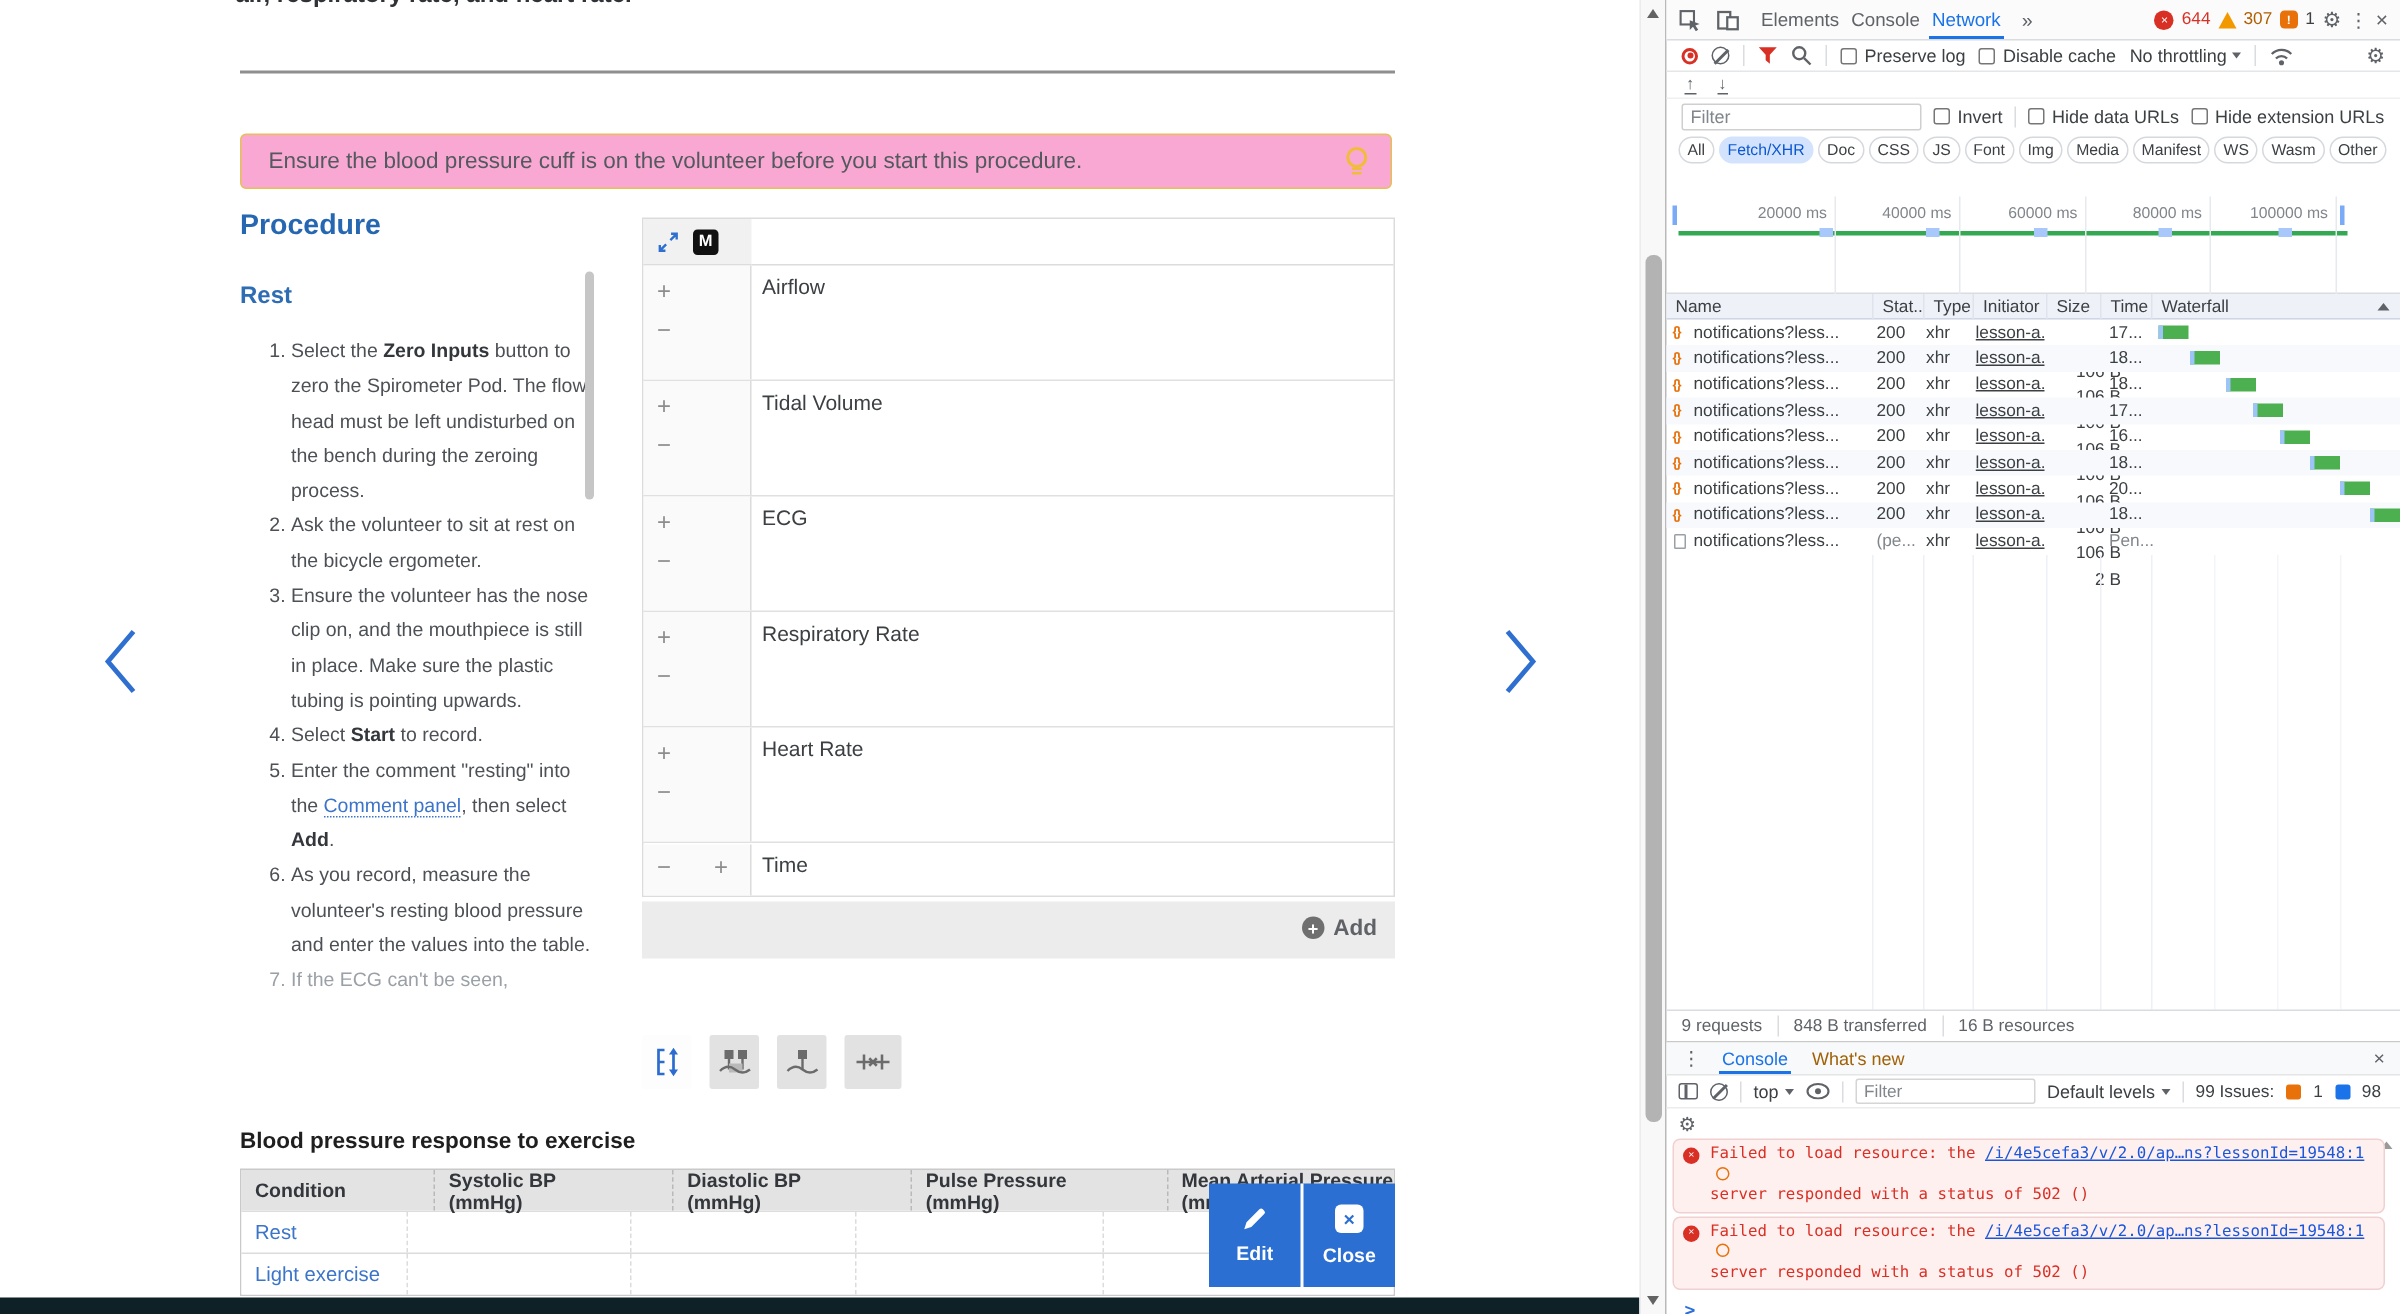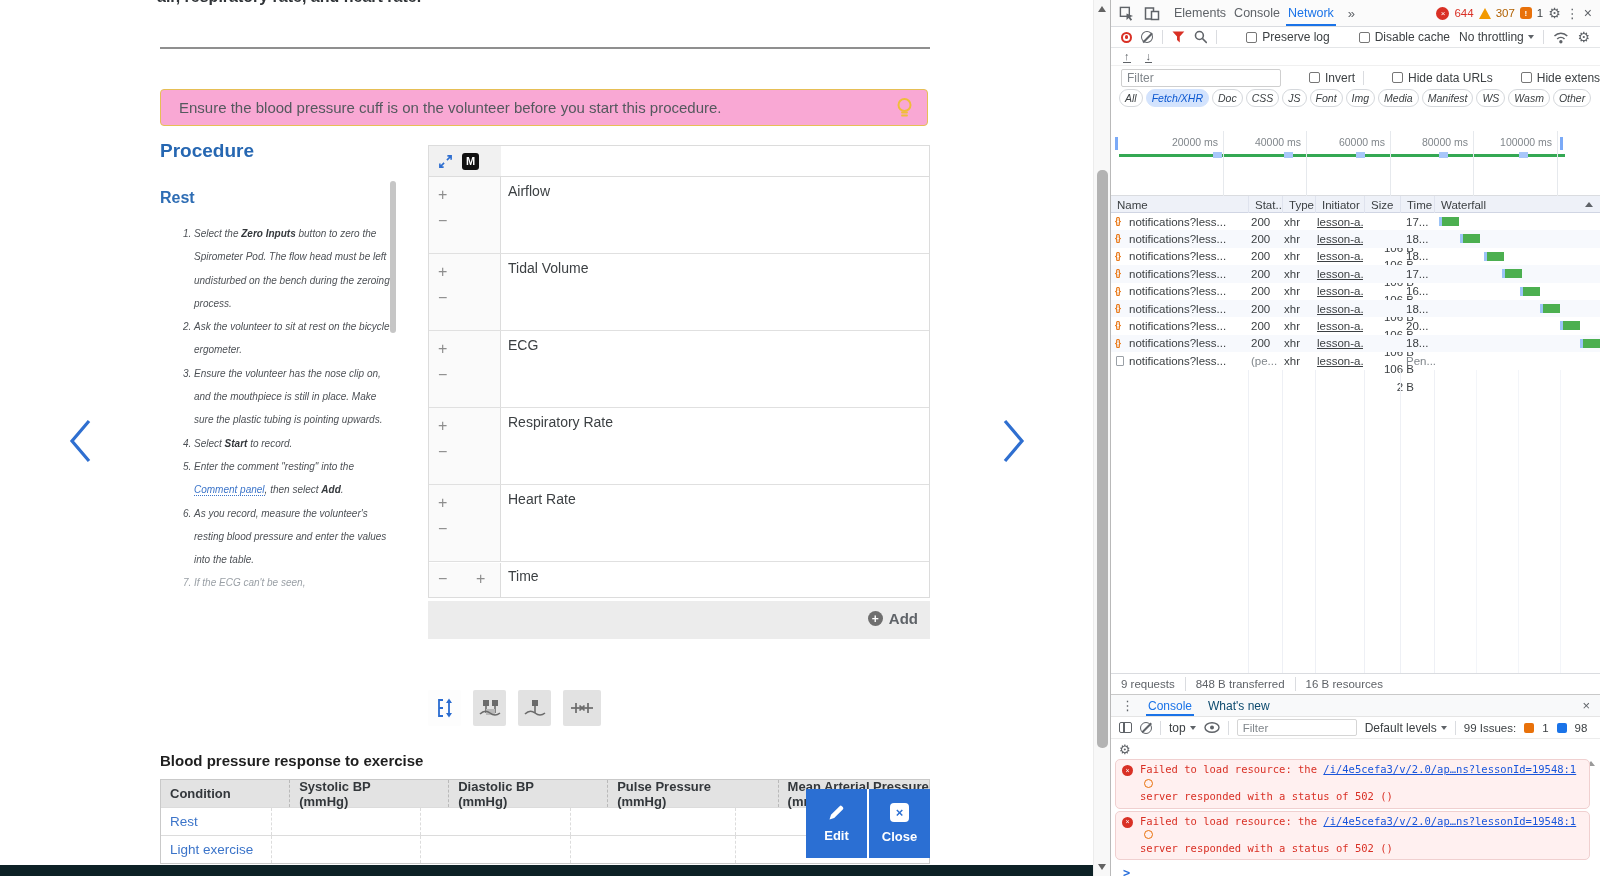--- a/index.html
+++ b/index.html
@@ -11,21 +11,21 @@
   .lesson { position:absolute; left:0; top:0; width:1093px; height:876px; background:#fff; }
   .partial-title { position:absolute; left:157px; top:-12px; font-size:16px; font-weight:700; color:#2f3337; }
   .divider { position:absolute; left:160px; top:47px; width:770px; height:2px; background:#8f8f8f; }
   .banner { position:absolute; left:160px; top:89px; width:768px; height:37px; background:#f9a8d4;
     border:1px solid #e6bf55; border-radius:4px; display:flex; align-items:center; padding:0 14px 0 18px; }
   .banner-text { font-size:15px; color:#54595e; flex:1; }
   .proc-title { position:absolute; left:160px; top:140px; font-size:19px; font-weight:600; color:#2667b2; }
   .sect-title { position:absolute; left:160px; top:189px; font-size:16px; font-weight:700; color:#2e6db4; }
   .steps-wrap { position:absolute; left:160px; top:222px; width:234px; height:502px; overflow:hidden; }
   .steps-wrap ol { padding-left:34px; }
-  .steps-wrap li { font-size:10px; line-height:23.3px; color:#4d5156;font-style:italic; }
+  .steps-wrap li { font-size:13px; line-height:23.3px; color:#4d5156; }
   .steps-wrap li::marker { color:#4d5156; }
   .steps-wrap li.faded, .steps-wrap li.faded::marker { color:#9aa0a6; }
   .steps-wrap .b { font-weight:700; color:#33373b; }
   .steps-wrap .lnk { color:#3b74c9; border-bottom:1px dotted #3b74c9; }
   .proc-scroll { position:absolute; left:390px; top:181px; width:6px; height:152px; background:#c6c6c6; border-radius:3px; }
   .nav { position:absolute; width:36px; height:54px; cursor:pointer; }
   .nav-left { left:62px; top:414px; }
   .nav-right { left:996px; top:414px; }
 
   
@@ -112,33 +112,33 @@
   .gear { font-size:14px; } .dots { font-size:13px; } .xclose { font-size:14px; }
 
   .dt-row2 { position:absolute; left:0; top:27px; width:100%; height:21px; border-bottom:1px solid #e4e6e8;
     display:flex; align-items:center; gap:9px; padding:0 10px; }
   .vdiv { width:1px; height:14px; background:#dadce0; }
   .rec { width:11px; height:11px; border:2px solid #d93025; border-radius:50%; position:relative; cursor:pointer; }
   .rec::after { content:''; position:absolute; inset:1.5px; background:#d93025; border-radius:50%; }
   .clr { width:12px; height:12px; border:1.5px solid #5f6368; border-radius:50%; position:relative; cursor:pointer; }
   .clr::after { content:''; position:absolute; left:-1px; top:4.5px; width:13px; height:1.5px; background:#5f6368; transform:rotate(-45deg); }
   .chk { width:11px; height:11px; border:1px solid #767676; border-radius:2px; background:#fff; flex:none; cursor:pointer; }
-  .cb-item { display:flex; align-items:center; gap:5px; white-space:nowrap;margin-left:20px; }
+  .cb-item { display:flex; align-items:center; gap:5px; white-space:nowrap; }
   .ddown { display:flex; align-items:center; gap:4px; cursor:pointer; white-space:nowrap; }
   .caret { width:0; height:0; border-left:3.5px solid transparent; border-right:3.5px solid transparent; border-top:4.5px solid #5f6368; }
 
   .dt-row3 { position:absolute; left:0; top:48px; width:100%; height:18px; display:flex; align-items:center; gap:14px; padding:0 12px; border-bottom:1px solid #f0f0f0; }
   .tray { color:#5f6368; font-size:11px; border-bottom:1.5px solid #5f6368; line-height:10px; padding:0 1px 1px; cursor:pointer; }
 
   .dt-filter { position:absolute; left:0; top:66px; width:100%; height:23px; display:flex; align-items:center; gap:8px; padding:0 10px; }
   .dt-filter input { width:160px; height:18px; border:1px solid #cfcfcf; border-radius:2px; font-size:12px; padding:0 5px;
     font-family:"Liberation Sans",sans-serif; color:#333; }
   .dt-filter input::placeholder { color:#80868b; }
 
-  .dt-pills { position:absolute; left:0; top:89px; width:100%; height:21px; display:flex; align-items:flex-start; gap:3px; padding:0 8px;font-style:italic; }
+  .dt-pills { position:absolute; left:0; top:89px; width:100%; height:21px; display:flex; align-items:center; gap:3px; padding:0 8px; }
   .pill { font-size:10.5px; color:#3c4043; border:1px solid #d5d8dc; border-radius:10px; padding:2px 5px; white-space:nowrap; cursor:pointer; }
   .pill.active { background:#d3e3fd; color:#0b57d0; border-color:#d3e3fd; }
 
   .dt-blocked { position:absolute; left:0; top:110px; width:100%; height:21px; display:flex; align-items:center; gap:14px; padding:0 10px; border-bottom:1px solid #dadce0; }
 
   .dt-overview { position:absolute; left:0; top:131px; width:100%; height:65px; border-bottom:1px solid #dadce0; }
   .ov-grid { position:absolute; top:0; width:1px; height:65px; background:#e6e9ed; }
   .ov-label { position:absolute; top:5px; width:66px; text-align:right; font-size:10.5px; color:#80868b; }
   .ov-line { position:absolute; left:8px; top:23px; width:446px; height:2.5px; background:#34a853; }
   .ov-mark { position:absolute; top:21px; width:9px; height:6px; background:#a8c7fa; }
@@ -166,21 +166,21 @@
   .dt-colines { position:absolute; left:0; top:370px; width:100%; height:303px; }
   .colline { position:absolute; top:0; width:1px; height:100%; background:#eef0f5; }
   .colline.wf { background:#f3f5f9; }
 
   .dt-footer { position:absolute; left:0; top:673px; width:100%; height:21px; border-top:1px solid #dadce0;
     display:flex; align-items:center; gap:10px; padding:0 10px; font-size:11.5px; color:#5f6368; }
 
   .drawer { position:absolute; left:0; top:694px; width:100%; height:182px; border-top:1px solid #c9c9c9; }
   .dr-tabs { position:absolute; left:0; top:0; width:100%; height:22px; background:#f8f9fa; border-bottom:1px solid #e5e5e5;
     display:flex; align-items:center; gap:12px; padding:0 10px; }
-  .dr-tab { font-size:12px; color:#0c4a6e; position:relative; height:100%; display:flex; align-items:center; padding:0 2px; cursor:pointer; }
+  .dr-tab { font-size:12px; color:#a16207; position:relative; height:100%; display:flex; align-items:center; padding:0 2px; cursor:pointer; }
   .dr-tab.active { color:#1a73e8; }
   .dr-tab.active::after { content:''; position:absolute; left:0; right:0; bottom:0; height:2px; background:#1a73e8; }
   .dr-x { margin-left:auto; color:#5f6368; font-size:13px; cursor:pointer; }
   .dr-toolbar { position:absolute; left:0; top:22px; width:100%; height:22px; border-bottom:1px solid #ececec;
     display:flex; align-items:center; gap:8px; padding:0 8px; }
   .dr-toolbar input { width:120px; height:17px; border:1px solid #d5d5d5; border-radius:2px; font-size:11.5px; padding:0 5px;
     font-family:"Liberation Sans",sans-serif; }
   .dr-toolbar input::placeholder { color:#80868b; }
   .pane-ic { width:13px; height:11px; border:1.5px solid #5f6368; border-radius:2px; position:relative; cursor:pointer; }
   .pane-ic::after { content:''; position:absolute; left:3px; top:0; width:1.5px; height:100%; background:#5f6368; }

